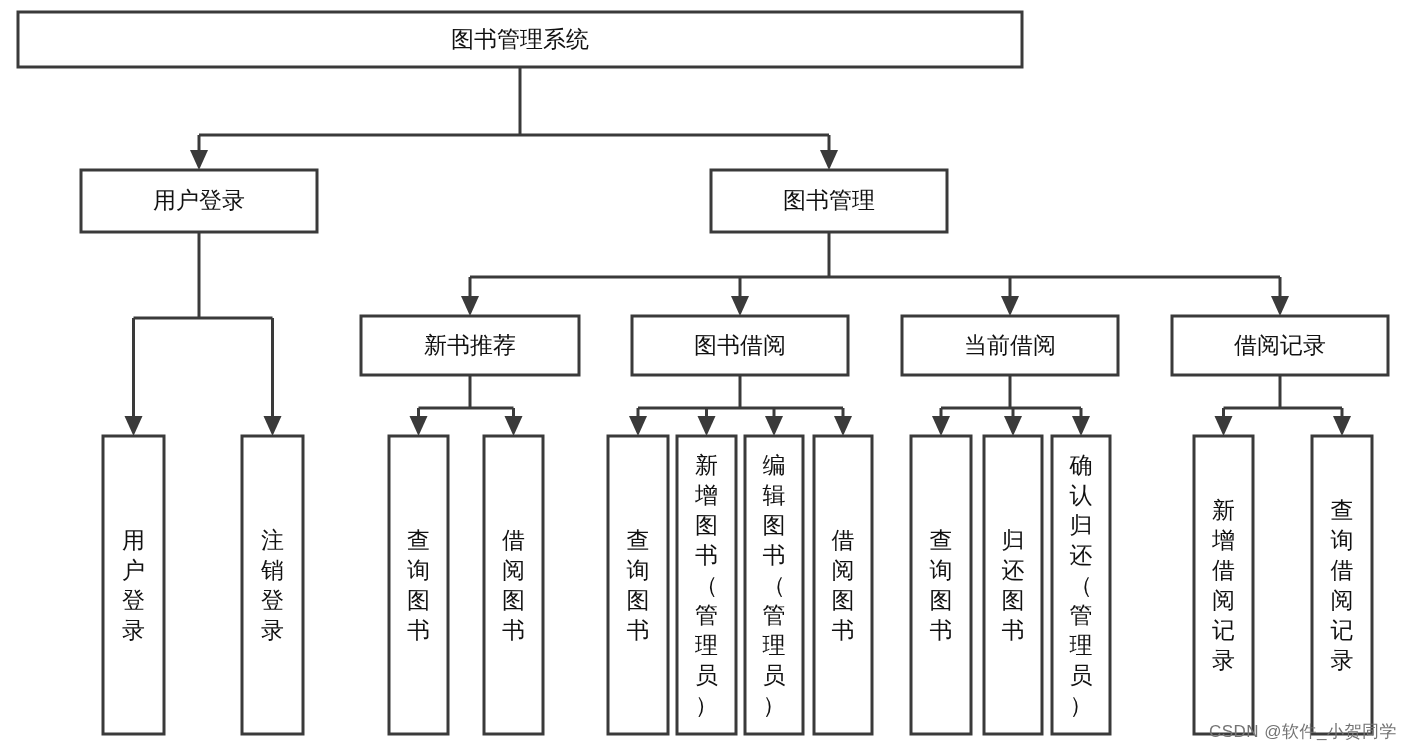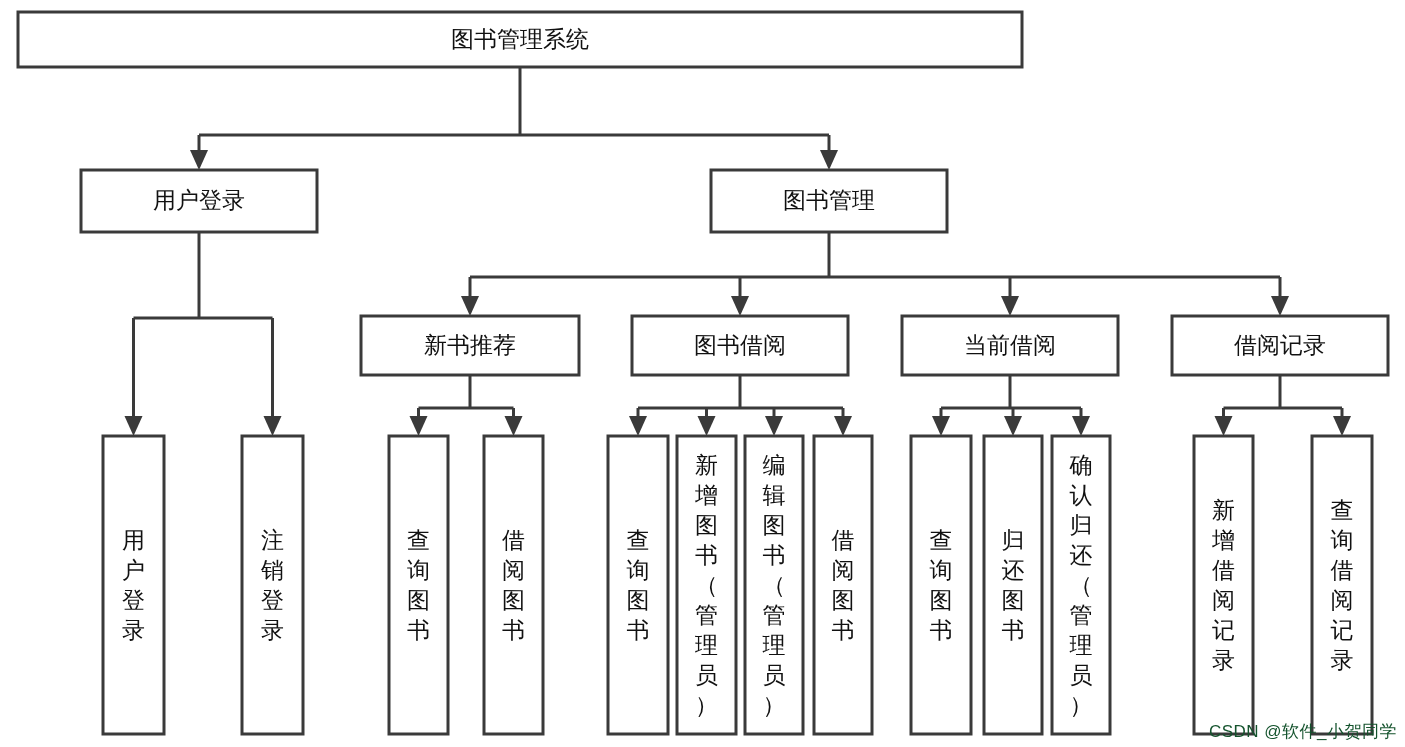--- a/index.html
+++ b/index.html
@@ -53,21 +53,21 @@
     font-size: 23px;
     fill: #111111;
     text-anchor: middle;
   }
   .watermark {
     position: absolute;
     right: 8px;
     bottom: 4px;
     font-family: "Liberation Sans", "DejaVu Sans", sans-serif;
     font-size: 17px;
-    color: #14532d;
+    color: #737373;
     letter-spacing: 0.5px;
     white-space: nowrap;
     pointer-events: none;
   }
 </style>
 </head>
 <body>
 
 <div id="diagram-root">
   <svg class="diagram-svg" id="diagram-svg" viewBox="0 0 1405 747" xmlns="http://www.w3.org/2000/svg">

